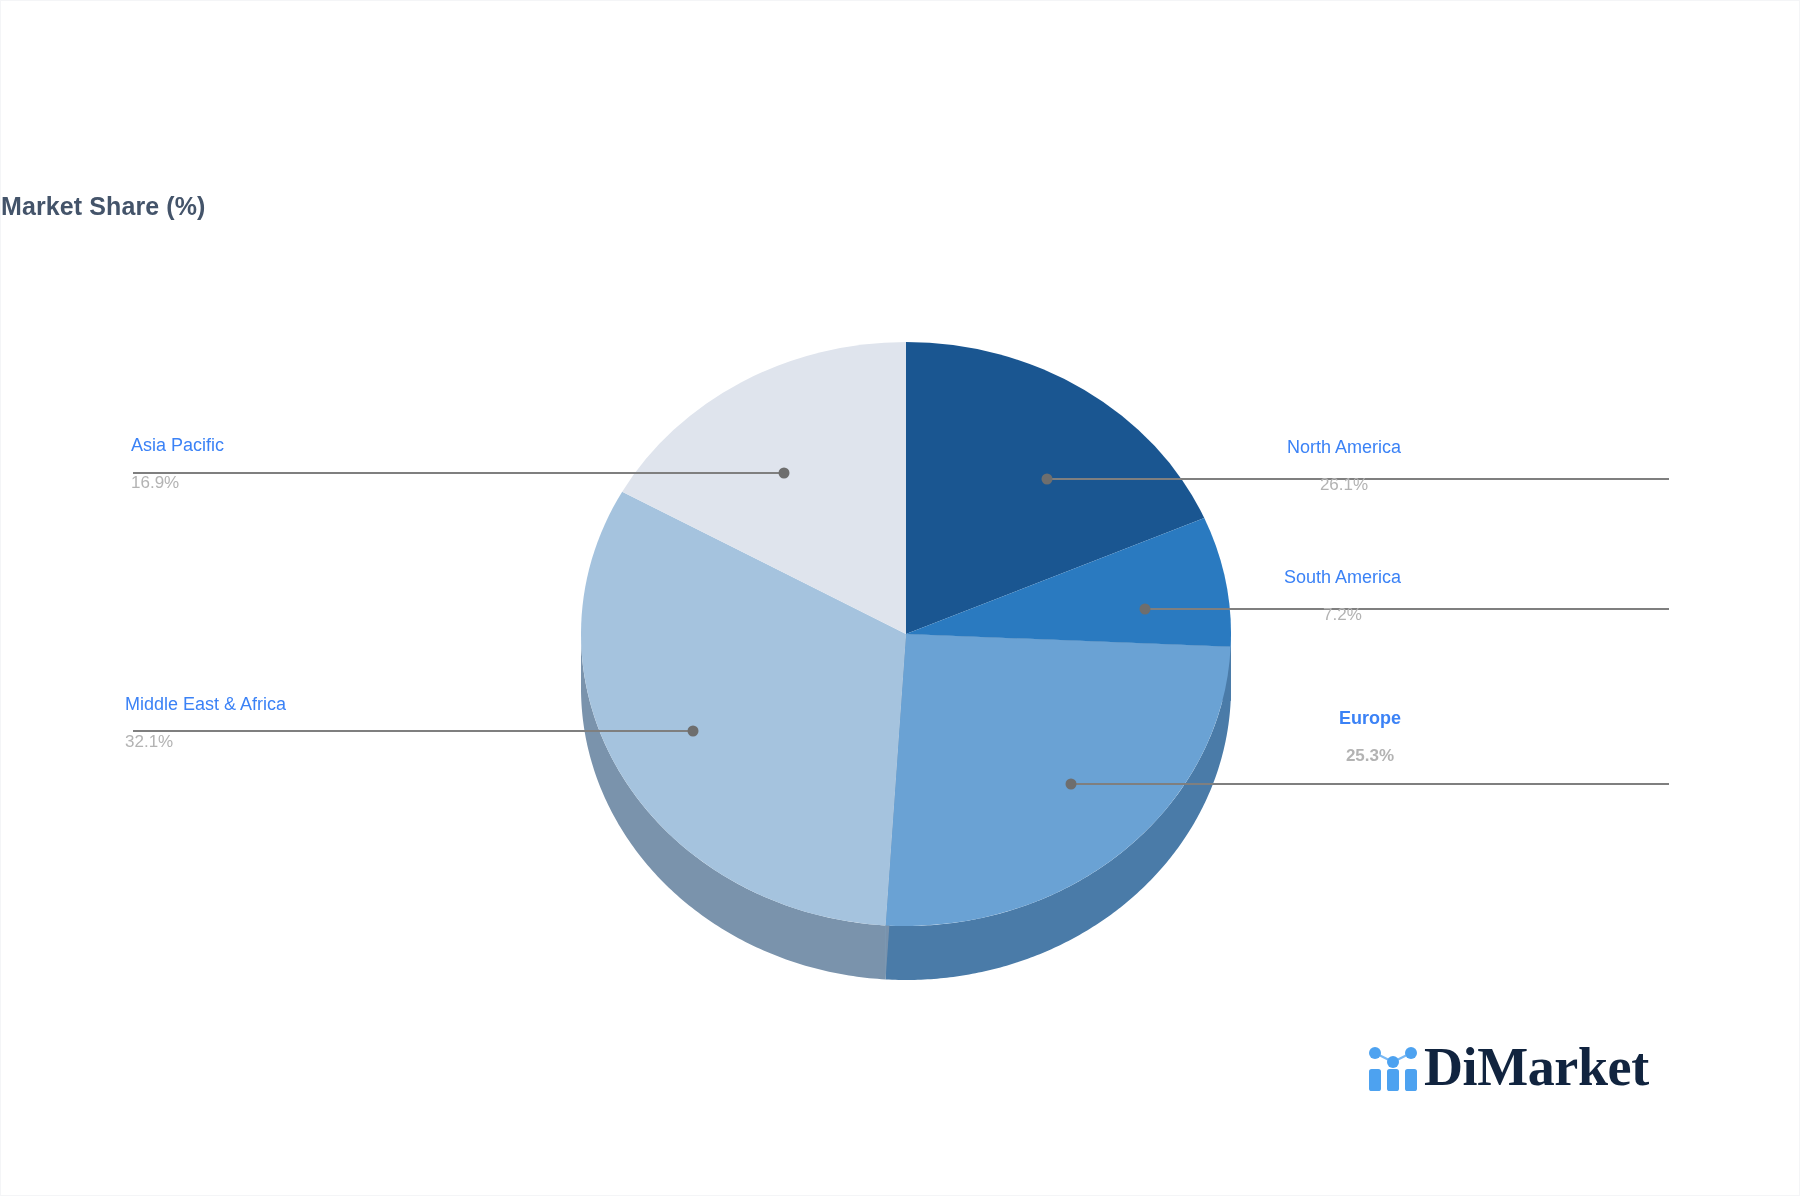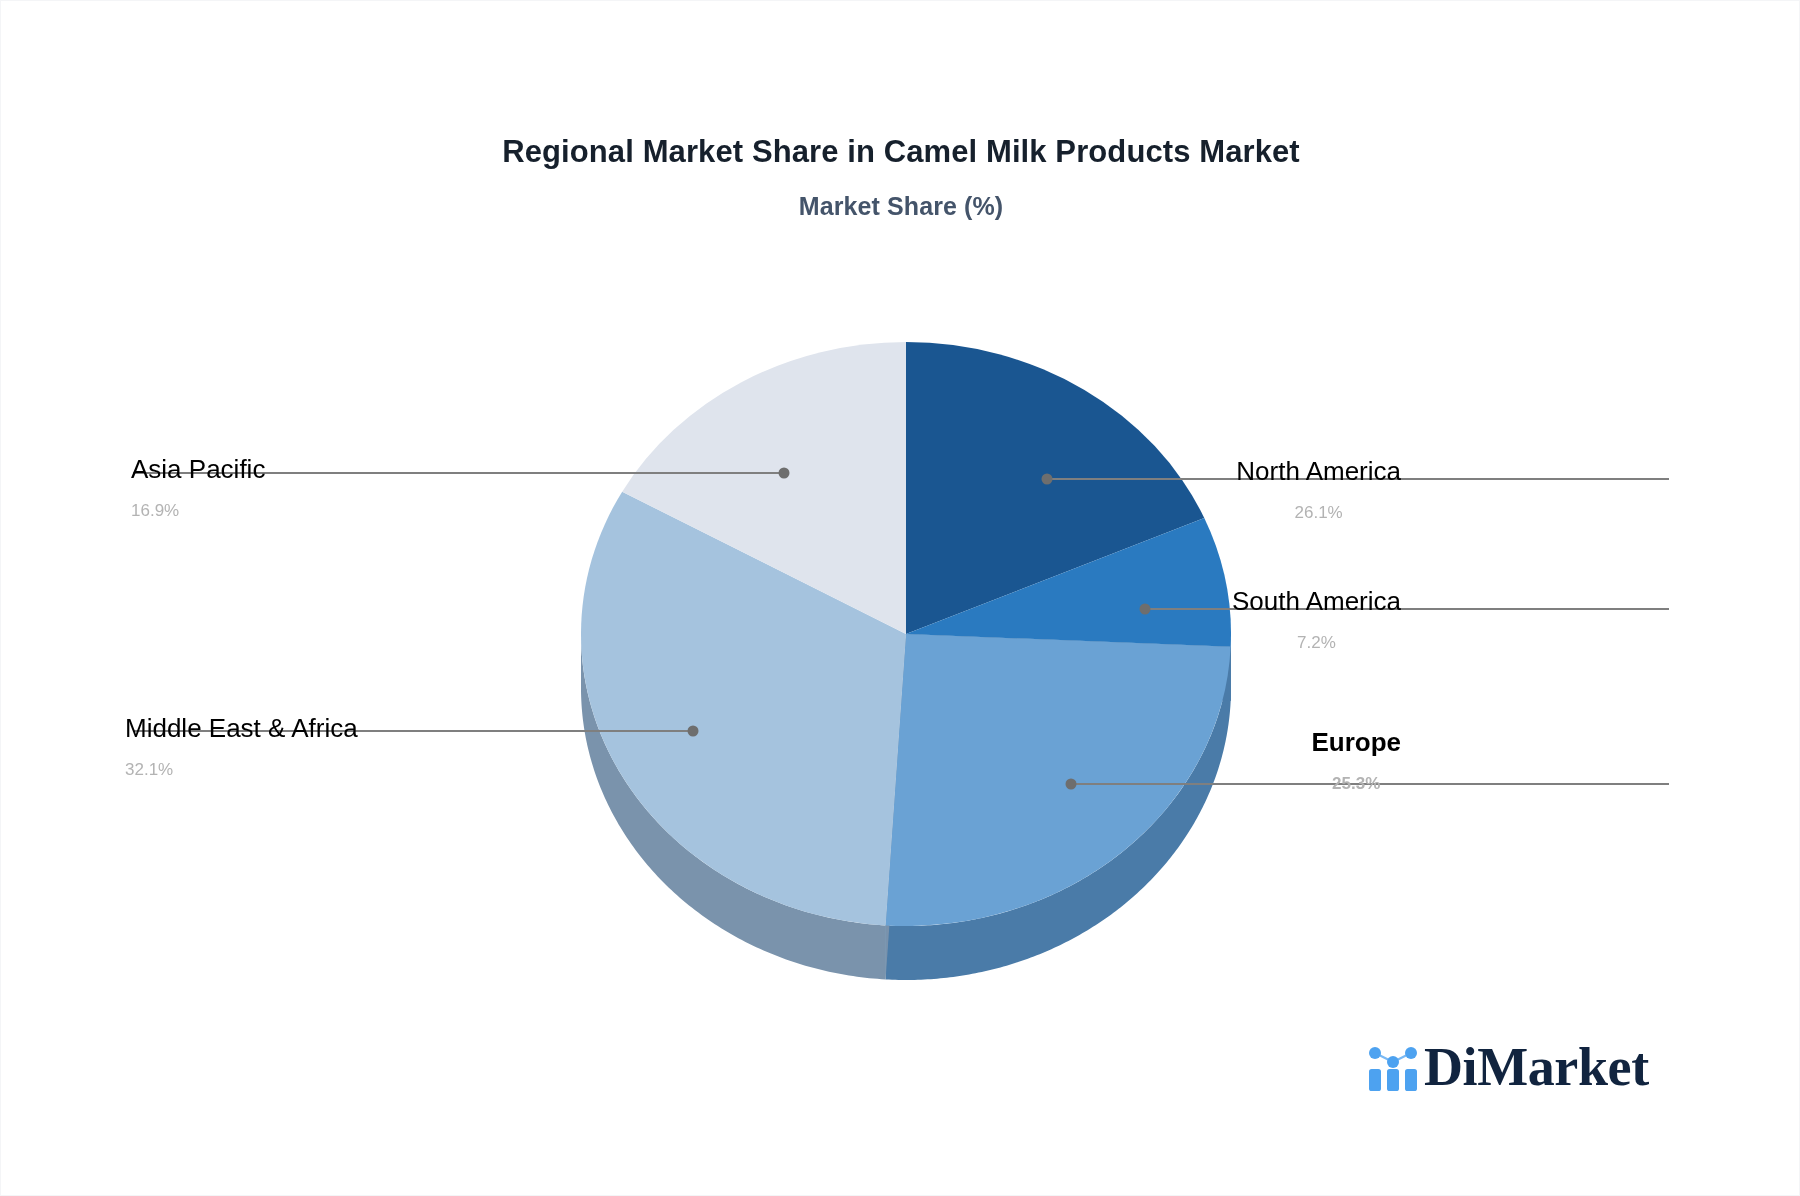--- a/index.html
+++ b/index.html
@@ -33,21 +33,21 @@
     font-size: 31px;
     font-weight: bold;
     color: #16202c;
     letter-spacing: 0.1px;
   }
   .chart-subtitle {
     position: absolute;
     left: 0;
     top: 191px;
     width: 1800px;
-    text-align: center;
+    text-align: left;
     font-size: 25px;
     font-weight: bold;
     color: #44546a;
     letter-spacing: 0.1px;
   }
   .pie-stage {
     position: absolute;
     left: 0;
     top: 0;
     width: 1800px;
@@ -62,24 +62,23 @@
     pointer-events: none;
   }
   .label-block {
     position: absolute;
     font-size: 23px;
     line-height: 1.0;
     white-space: nowrap;
   }
   .label-block .lbl-name {
     display: block;
-    color: #000000;
-    font-size: 26px;
+    color: #3b82f6;
+    font-size: 18px;
     padding-bottom: 9px;
-    margin-top: 20px;
   }
   .label-block .lbl-value {
     display: block;
     color: #b3b3b3;
     font-size: 17px;
     padding-top: 11px;
   }
   .label-right {
     text-align: center;
   }
@@ -102,21 +101,20 @@
     color: #11243f;
     letter-spacing: -0.4px;
     line-height: 1;
   }
 </style>
 </head>
 <body>
 
 <div class="canvas">
 
-  <div class="chart-title">Regional Market Share in Camel Milk Products Market</div>
 
   <div class="chart-subtitle">Market Share (%)</div>
 
   <div class="pie-stage">
     <svg width="1800" height="1196" viewBox="0 0 1800 1196">
       <defs></defs>
       <g id="pie-group">
           <path d="M1230.00 633.46L1230.00 634.28L1229.99 635.11L1229.98 635.94L1229.97 636.76L1229.96 637.59L1229.94 638.41L1229.93 639.24L1229.90 640.06L1229.88 640.89L1229.86 641.71L1229.83 642.54L1229.80 643.36L1229.76 644.19L1229.72 645.01L1229.69 645.84L1229.69 699.84L1229.72 699.01L1229.76 698.19L1229.80 697.36L1229.83 696.54L1229.86 695.71L1229.88 694.89L1229.90 694.06L1229.93 693.24L1229.94 692.41L1229.96 691.59L1229.97 690.76L1229.98 689.94L1229.99 689.11L1230.00 688.28L1230.00 687.46Z" fill="#205d93" stroke="none"></path>
           <path d="M905 633L1229.69 645.84L1229.69 699.84L905 687Z" fill="#205d93" stroke="none" opacity="0.98"></path>
           <path d="M1229.69 645.84L1229.53 648.74L1229.34 651.63L1229.12 654.53L1228.86 657.42L1228.58 660.31L1228.26 663.20L1227.91 666.08L1227.53 668.96L1227.11 671.84L1226.67 674.71L1226.19 677.58L1225.68 680.44L1225.14 683.30L1224.57 686.16L1223.97 689.01L1223.33 691.85L1222.66 694.69L1221.97 697.53L1221.24 700.35L1220.48 703.17L1219.68 705.98L1218.86 708.79L1218.01 711.59L1217.12 714.38L1216.21 717.16L1215.26 719.93L1214.29 722.70L1213.28 725.45L1212.24 728.20L1211.17 730.94L1210.08 733.67L1208.95 736.39L1207.79 739.09L1206.60 741.79L1205.38 744.48L1204.14 747.15L1202.86 749.82L1201.55 752.47L1200.22 755.11L1198.85 757.74L1197.46 760.36L1196.03 762.96L1194.58 765.56L1193.10 768.13L1191.59 770.70L1190.06 773.25L1188.49 775.79L1186.90 778.31L1185.28 780.82L1183.63 783.31L1181.95 785.79L1180.25 788.26L1178.52 790.71L1176.76 793.14L1174.98 795.56L1173.17 797.96L1171.33 800.35L1169.47 802.72L1167.58 805.07L1165.66 807.40L1163.72 809.72L1161.75 812.02L1159.76 814.31L1157.74 816.57L1155.70 818.82L1153.63 821.05L1151.54 823.26L1149.43 825.45L1147.29 827.62L1145.12 829.77L1142.93 831.91L1140.72 834.02L1138.49 836.12L1136.23 838.19L1133.95 840.24L1131.65 842.28L1129.32 844.29L1126.97 846.28L1124.61 848.25L1122.21 850.20L1119.80 852.13L1117.37 854.04L1114.91 855.92L1112.44 857.79L1109.94 859.63L1107.43 861.44L1104.89 863.24L1102.33 865.01L1099.76 866.76L1097.16 868.49L1094.55 870.19L1091.92 871.87L1089.27 873.53L1086.60 875.16L1083.91 876.77L1081.21 878.36L1078.49 879.92L1075.75 881.45L1072.99 882.97L1070.22 884.45L1067.43 885.92L1064.63 887.35L1061.80 888.77L1058.97 890.15L1056.12 891.51L1053.25 892.85L1050.37 894.16L1047.48 895.45L1044.57 896.70L1041.64 897.94L1038.71 899.14L1035.76 900.32L1032.80 901.48L1029.82 902.61L1026.83 903.71L1023.83 904.78L1020.82 905.83L1017.80 906.85L1014.77 907.84L1011.72 908.81L1008.67 909.75L1005.60 910.66L1002.53 911.54L999.44 912.40L996.35 913.23L993.24 914.03L990.13 914.80L987.01 915.55L983.88 916.27L980.75 916.96L977.60 917.62L974.45 918.25L971.29 918.86L968.13 919.44L964.96 919.99L961.78 920.51L958.60 921.00L955.41 921.47L952.22 921.90L949.02 922.31L945.82 922.69L942.62 923.04L939.41 923.36L936.20 923.65L932.98 923.92L929.76 924.15L926.54 924.36L923.32 924.54L920.09 924.68L916.87 924.81L913.64 924.90L910.41 924.96L907.18 924.99L903.95 925.00L900.72 924.97L897.50 924.92L894.27 924.84L891.04 924.73L887.82 924.59L884.59 924.42L884.59 978.42L887.82 978.59L891.04 978.73L894.27 978.84L897.50 978.92L900.72 978.97L903.95 979.00L907.18 978.99L910.41 978.96L913.64 978.90L916.87 978.81L920.09 978.68L923.32 978.54L926.54 978.36L929.76 978.15L932.98 977.92L936.20 977.65L939.41 977.36L942.62 977.04L945.82 976.69L949.02 976.31L952.22 975.90L955.41 975.47L958.60 975.00L961.78 974.51L964.96 973.99L968.13 973.44L971.29 972.86L974.45 972.25L977.60 971.62L980.75 970.96L983.88 970.27L987.01 969.55L990.13 968.80L993.24 968.03L996.35 967.23L999.44 966.40L1002.53 965.54L1005.60 964.66L1008.67 963.75L1011.72 962.81L1014.77 961.84L1017.80 960.85L1020.82 959.83L1023.83 958.78L1026.83 957.71L1029.82 956.61L1032.80 955.48L1035.76 954.32L1038.71 953.14L1041.64 951.94L1044.57 950.70L1047.48 949.45L1050.37 948.16L1053.25 946.85L1056.12 945.51L1058.97 944.15L1061.80 942.77L1064.63 941.35L1067.43 939.92L1070.22 938.45L1072.99 936.97L1075.75 935.45L1078.49 933.92L1081.21 932.36L1083.91 930.77L1086.60 929.16L1089.27 927.53L1091.92 925.87L1094.55 924.19L1097.16 922.49L1099.76 920.76L1102.33 919.01L1104.89 917.24L1107.43 915.44L1109.94 913.63L1112.44 911.79L1114.91 909.92L1117.37 908.04L1119.80 906.13L1122.21 904.20L1124.61 902.25L1126.97 900.28L1129.32 898.29L1131.65 896.28L1133.95 894.24L1136.23 892.19L1138.49 890.12L1140.72 888.02L1142.93 885.91L1145.12 883.77L1147.29 881.62L1149.43 879.45L1151.54 877.26L1153.63 875.05L1155.70 872.82L1157.74 870.57L1159.76 868.31L1161.75 866.02L1163.72 863.72L1165.66 861.40L1167.58 859.07L1169.47 856.72L1171.33 854.35L1173.17 851.96L1174.98 849.56L1176.76 847.14L1178.52 844.71L1180.25 842.26L1181.95 839.79L1183.63 837.31L1185.28 834.82L1186.90 832.31L1188.49 829.79L1190.06 827.25L1191.59 824.70L1193.10 822.13L1194.58 819.56L1196.03 816.96L1197.46 814.36L1198.85 811.74L1200.22 809.11L1201.55 806.47L1202.86 803.82L1204.14 801.15L1205.38 798.48L1206.60 795.79L1207.79 793.09L1208.95 790.39L1210.08 787.67L1211.17 784.94L1212.24 782.20L1213.28 779.45L1214.29 776.70L1215.26 773.93L1216.21 771.16L1217.12 768.38L1218.01 765.59L1218.86 762.79L1219.68 759.98L1220.48 757.17L1221.24 754.35L1221.97 751.53L1222.66 748.69L1223.33 745.85L1223.97 743.01L1224.57 740.16L1225.14 737.30L1225.68 734.44L1226.19 731.58L1226.67 728.71L1227.11 725.84L1227.53 722.96L1227.91 720.08L1228.26 717.20L1228.58 714.31L1228.86 711.42L1229.12 708.53L1229.34 705.63L1229.53 702.74L1229.69 699.84Z" fill="#4a7ba8" stroke="none"></path>

